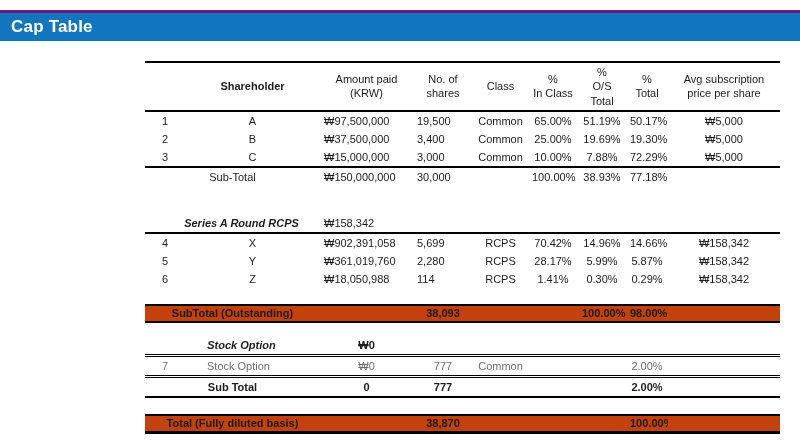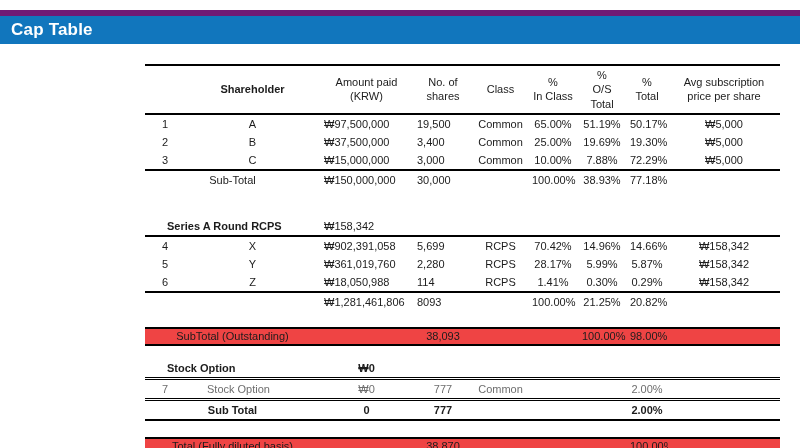--- a/index.html
+++ b/index.html
@@ -2,21 +2,21 @@
 <html><head>
 <meta charset="utf-8">
 <style>
   html, body { margin:0; padding:0; }
   body {
     width:800px; height:448px; background:#ffffff;
     font-family:"Liberation Sans","DejaVu Sans",sans-serif;
     font-size:11px; color:#1c1c1c; overflow:hidden;
   }
   .titlebar {
-    margin-top:10px; height:28px; background:#1176BD; border-top:6px solid #701a75;
+    margin-top:10px; height:28px; background:#1176BD; border-top:3px solid #701a75;
     color:#ffffff; display:flex; align-items:center;
   }
   .titlebar .title { font-size:17px; font-weight:bold; padding-left:11px; letter-spacing:0.2px; }
 
   table.cap-table {
     border-collapse:collapse; table-layout:fixed;
     width:635px; margin-left:145px; margin-top:20px;
   }
   td { padding:0 4px; height:18px; white-space:nowrap; overflow:hidden; vertical-align:middle; }
 
@@ -28,24 +28,24 @@
 
   
   tr.bt2 > td { border-top:2px solid #000; }
   tr.bb2 > td { border-bottom:2px solid #000; }
   tr.bbd > td { border-bottom:3px double #000; }
   tr.bb3 > td { border-bottom:3px solid #000; }
 
   tr.head > td {
     text-align:center; white-space:pre-line; height:39px; line-height:1.3; padding:2px 2px;
   }
-  td.section-label { text-align:left; padding-left:22px; font-weight:bold; }
+  td.section-label { text-align:center; padding-left:22px; font-weight:bold;font-style:italic; }
   td.row-label { text-align:left; padding-left:22px; }
   tr.muted > td { color:#6e6e6e; }
-  tr.hl > td { background:#ef4444; font-weight:normal; height:15px; }
+  tr.hl > td { background:#c2410c; font-weight:bold; height:15px; }
   tr.spacer > td { padding:0; border:none; }
 </style>
 </head>
 <body>
 
 <div class="titlebar">
   <span class="title">Cap Table</span>
 </div>
 
 <table class="cap-table">
@@ -167,30 +167,20 @@
     <td class="c">Z</td>
     <td class="amt">₩18,050,988</td>
     <td class="shr">114</td>
     <td class="c">RCPS</td>
     <td class="c">1.41%</td>
     <td class="c">0.30%</td>
     <td class="c">0.29%</td>
     <td class="c">₩158,342</td>
   </tr>
 
-  <tr class="bt2">
-    <td colspan="2"></td>
-    <td class="amt">₩1,281,461,806</td>
-    <td class="shr">8093</td>
-    <td></td>
-    <td class="c">100.00%</td>
-    <td class="c">21.25%</td>
-    <td class="c">20.82%</td>
-    <td></td>
-  </tr>
 
   <tr class="spacer">
         <td colspan="9" style="height:16px"></td>
       </tr>
 
   <tr class="hl bt2 bb2">
     <td class="c" colspan="2">SubTotal (Outstanding)</td>
     <td></td>
     <td class="c">38,093</td>
     <td></td>

